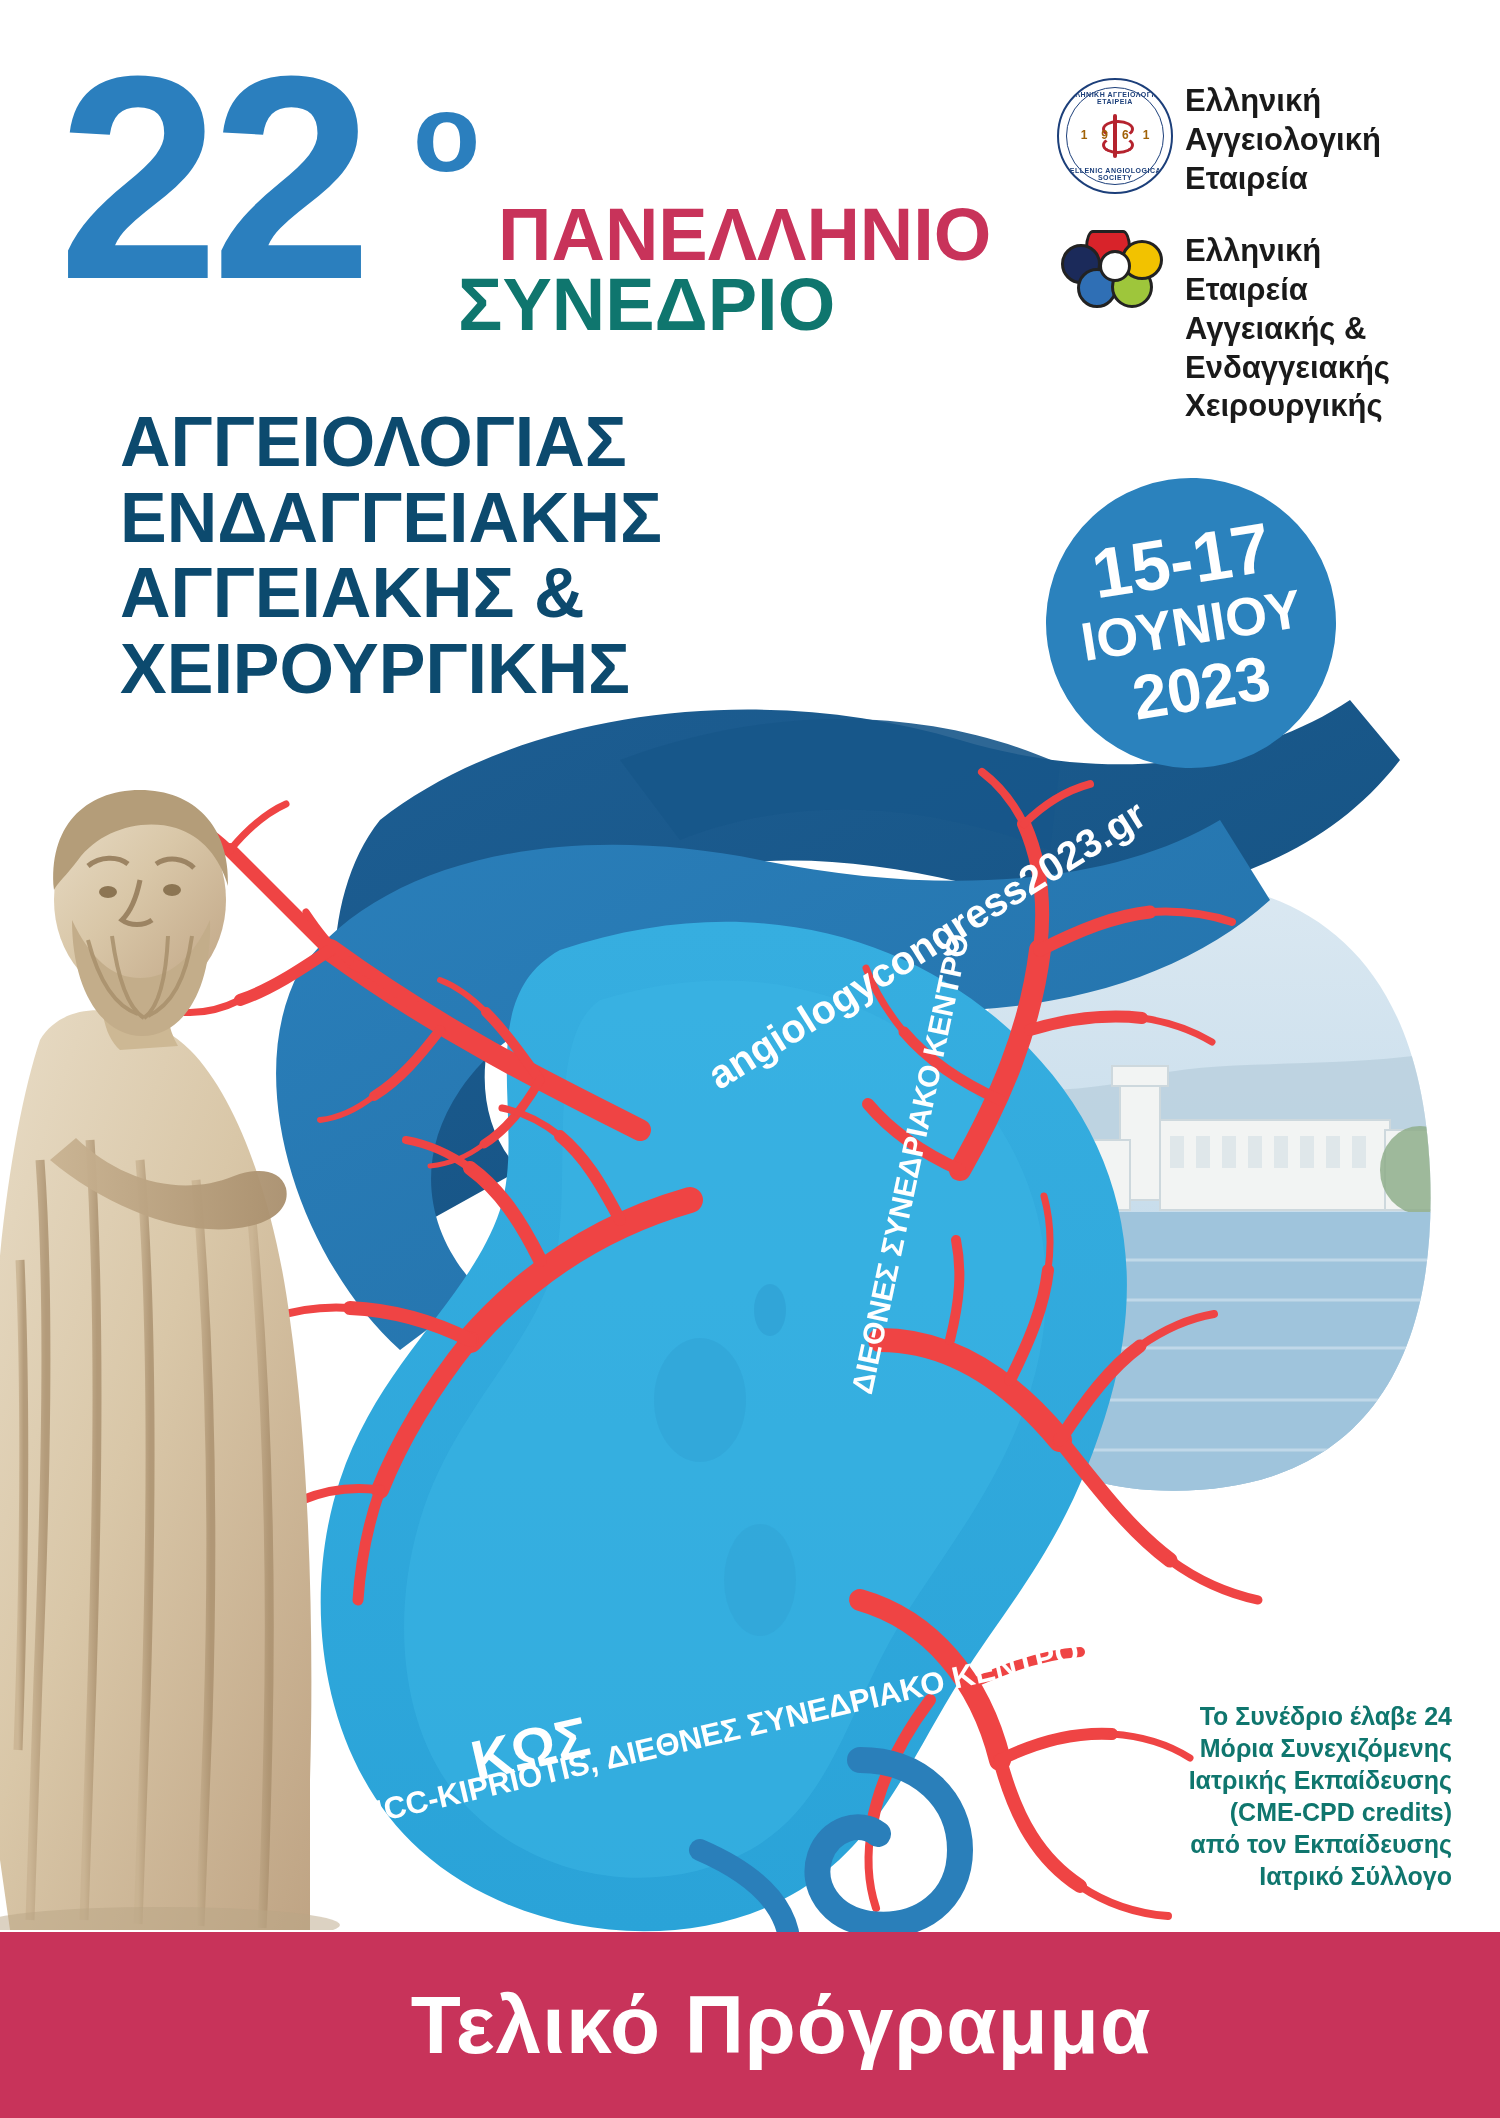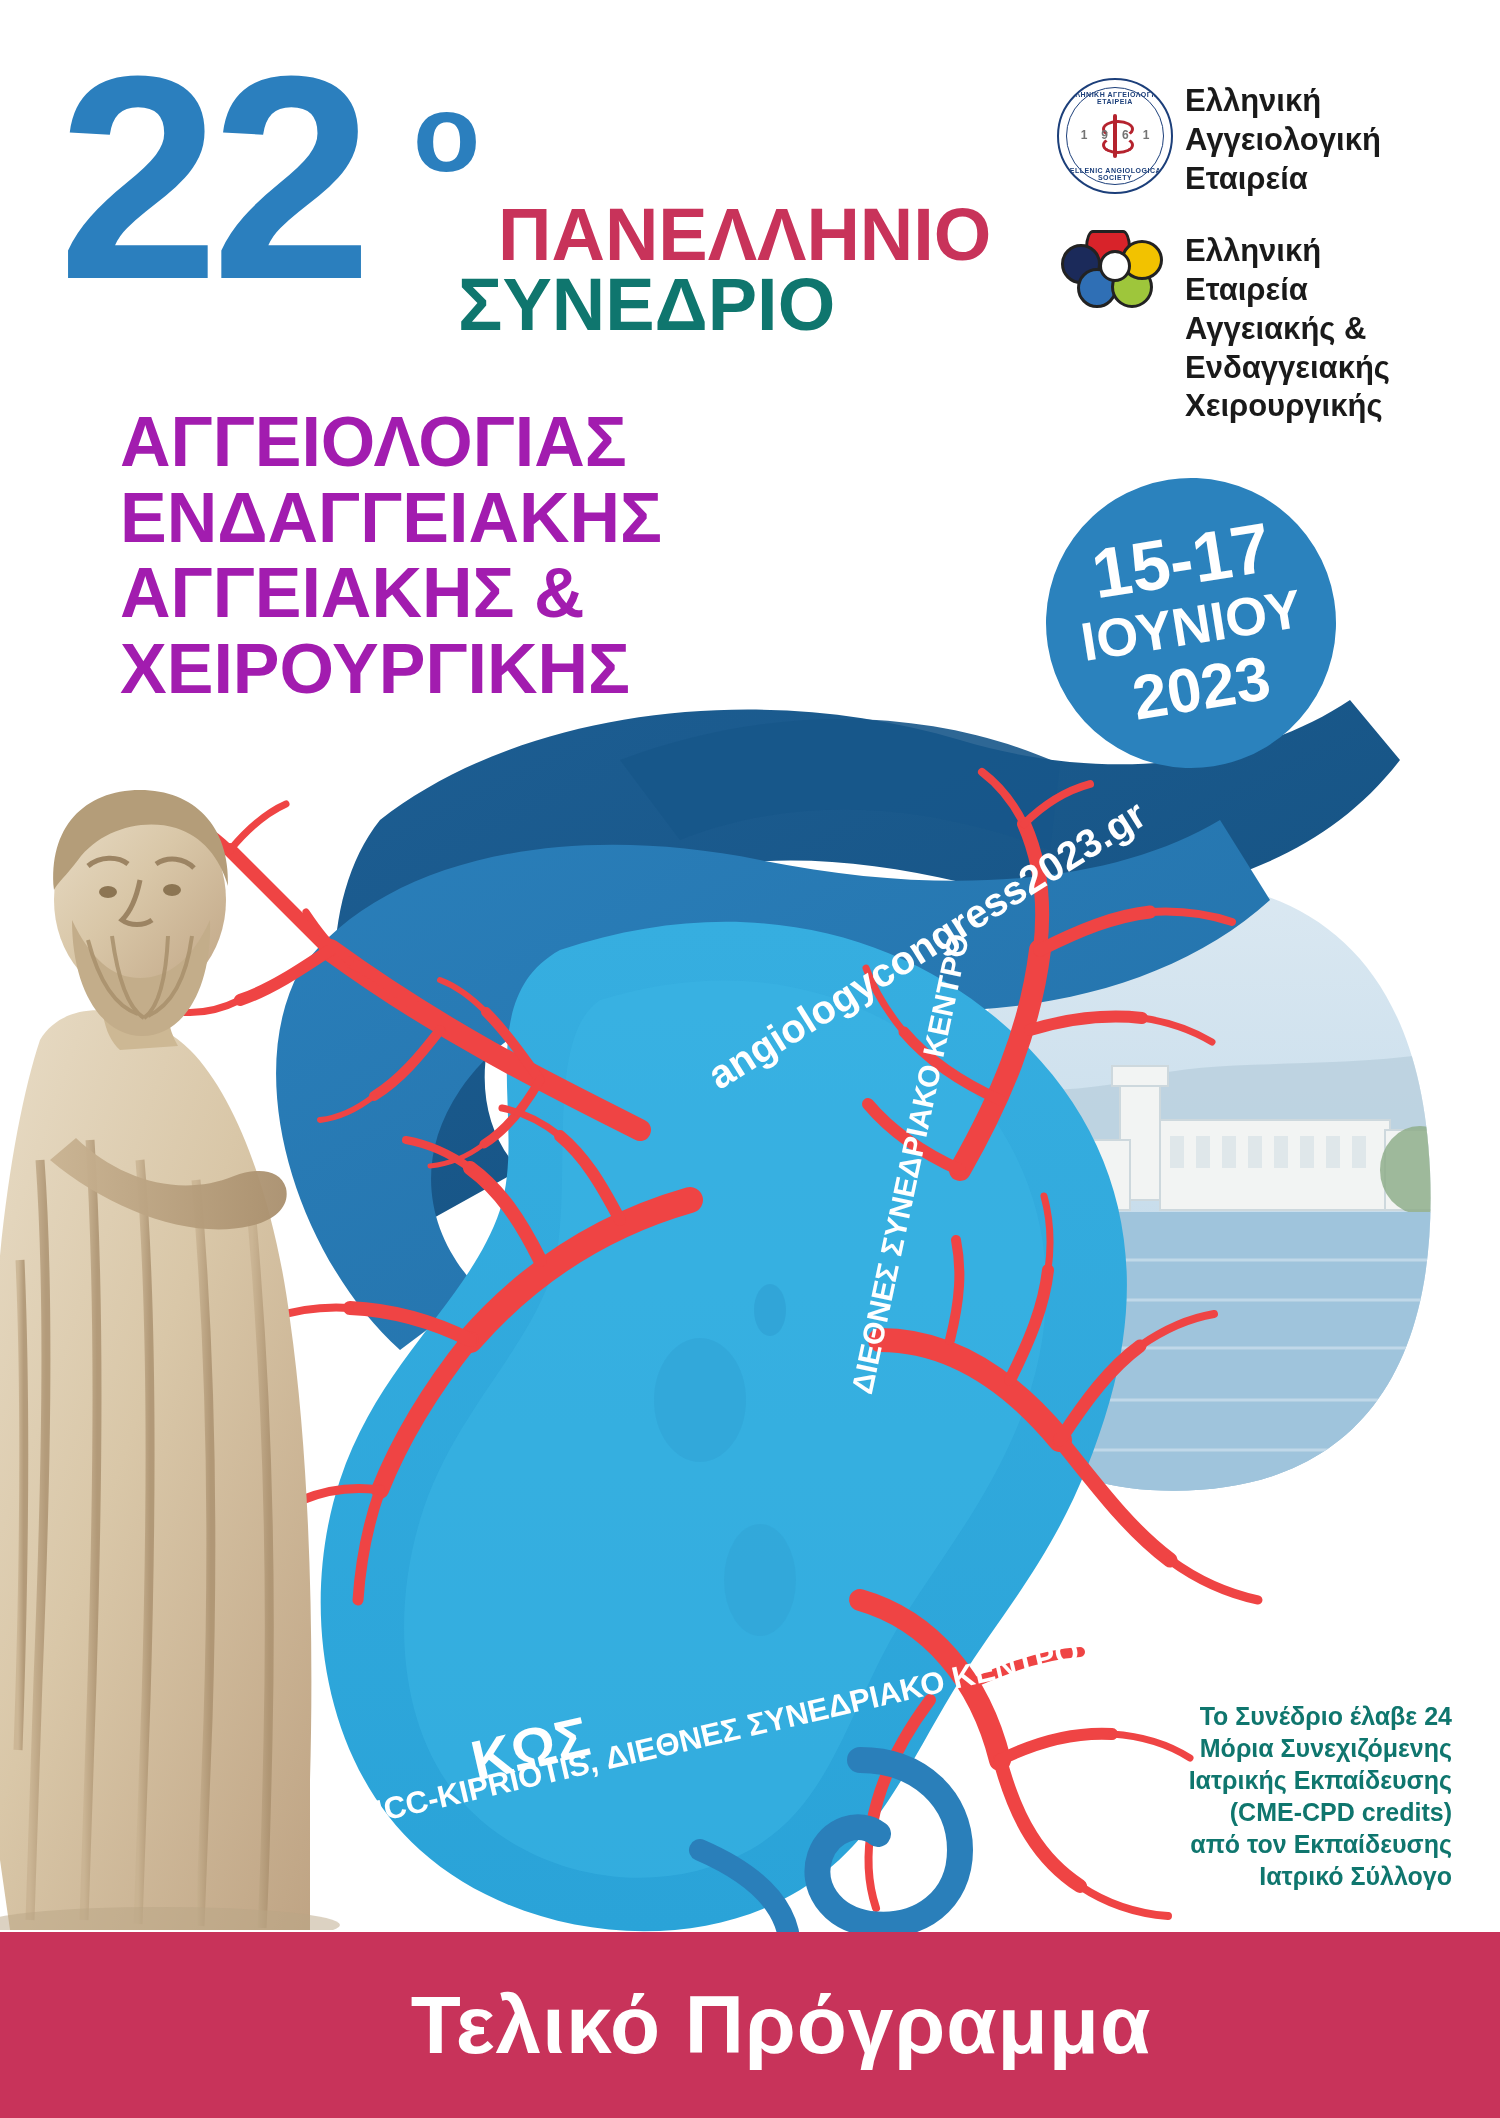--- a/index.html
+++ b/index.html
@@ -67,21 +67,21 @@
     font-weight: 800;
     color: #0f766e;
     line-height: 0.95;
   }
   .subject {
     position: absolute;
     left: 62px;
     top: 355px;
     font-size: 70px;
     font-weight: 800;
-    color: #a21caf;
+    color: #0c4a6e;
     line-height: 1.08;
     letter-spacing: 0px;
   }
   .subject div { white-space: nowrap; }
 
   
   .societies {
     position: absolute;
     right: 55px;
     top: 78px;
@@ -134,21 +134,21 @@
   }
   .seal-arc-top { top: 11px; }
   .seal-arc-bottom { bottom: 11px; }
   .seal-year {
     position: absolute;
     width: 100%;
     top: 48px;
     text-align: center;
     font-size: 12px;
     font-weight: 700;
-    color: #737373;
+    color: #a16207;
     letter-spacing: 14px;
     text-indent: 14px;
   }
   .seal-center {
     position: absolute;
     left: 50%; top: 50%;
     transform: translate(-50%, -50%);
     width: 30px; height: 44px;
   }
   .seal-center .rod {

